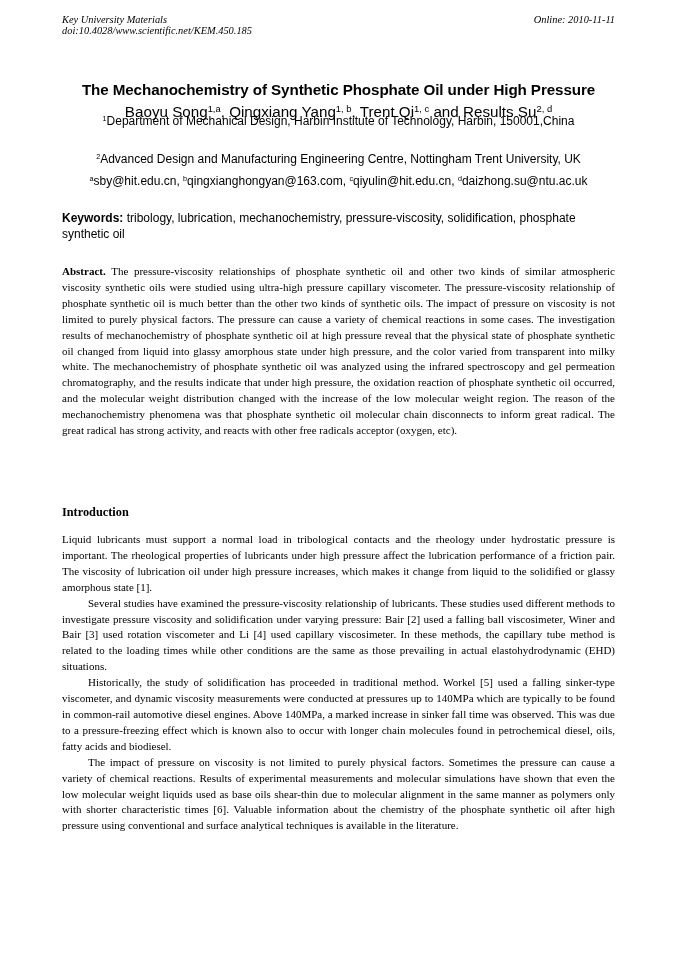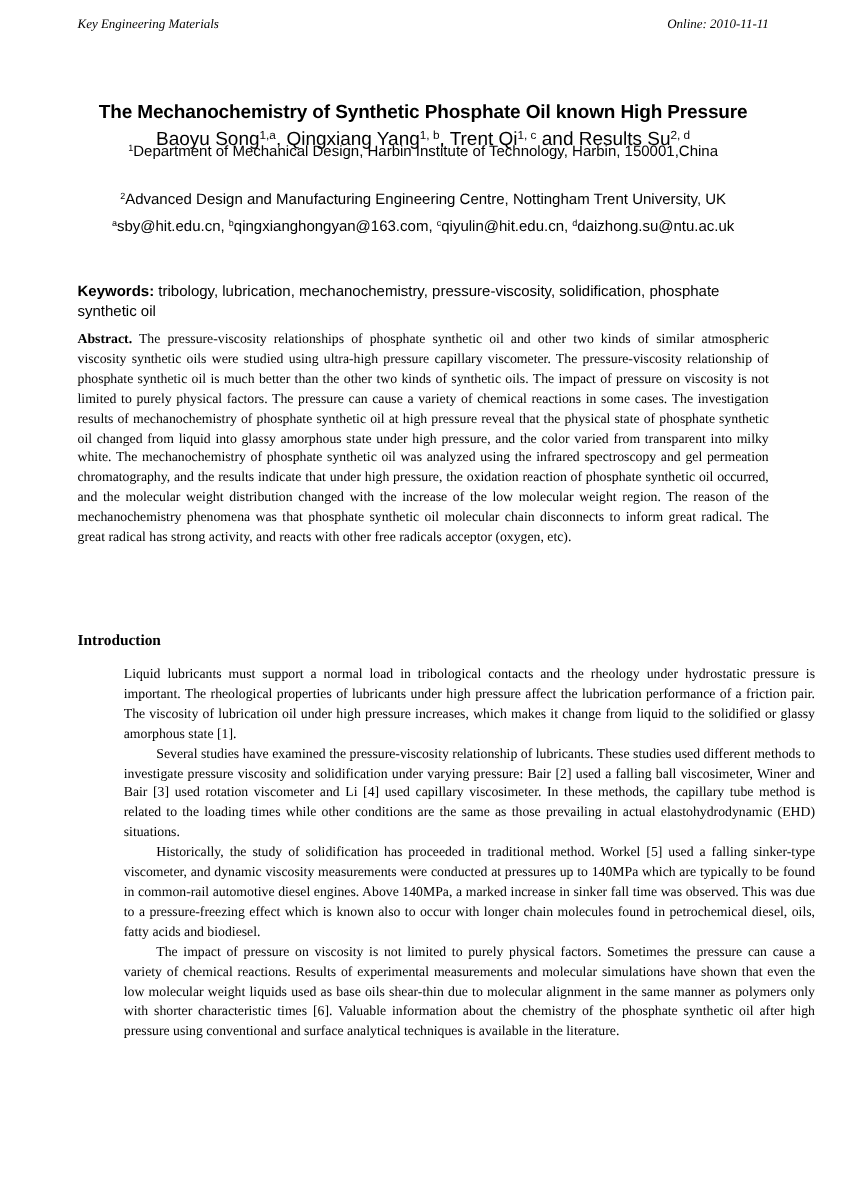--- a/index.html
+++ b/index.html
@@ -9,40 +9,41 @@
   .hdr-block { position: absolute; left: 62px; top: 15px; width: 400px; }
   .hdr-right { position: absolute; right: 63px; top: 15px; text-align: left; font-style: italic; }
   .title { position: absolute; left: 0; top: 81px; width: 553px; text-align: center;
            font-family: "Liberation Sans", sans-serif; font-weight: bold; font-size: 15.2px; white-space: nowrap; letter-spacing: -0.1px; }
   .authors { position: absolute; left: 0; top: 103px; width: 553px; text-align: center;
              font-family: "Liberation Sans", sans-serif; font-size: 15.2px; white-space: nowrap; }
   .aff { position: absolute; left: 0; width: 553px; text-align: center;
          font-family: "Liberation Sans", sans-serif; font-size: 12px; white-space: nowrap; }
   sup { font-size: 0.62em; vertical-align: 0; position: relative; top: -0.55em; line-height: 0; }
   .aff sup { font-size: 0.6em; }
-  .kw { position: absolute; left: 0; top: 226px; width: 553px;
+  .kw { position: absolute; left: 0; top: 211px; width: 553px;
         font-family: "Liberation Sans", sans-serif; font-size: 12px; line-height: 15.5px; }
   .kw b { font-weight: bold; }
   .body { font-family: "Liberation Serif", serif; font-size: 11px; line-height: 15.9px; text-align: justify; }
   .abstract { position: absolute; left: 0; top: 264px; width: 553px; }
   .intro-h { position: absolute; left: 0; top: 505px; font-family: Liberation Serif, serif; font-weight: bold; font-size: 12.3px; }
-  .intro { position: absolute; left: 0; top: 532px; width: 553px; margin-left: 37px; }
+  .intro { position: absolute; left: 0; top: 532px; width: 553px; }
   .intro p { margin: 0; }
   .intro p.ind { text-indent: 26px; }
 </style>
 </head>
 <body>
 
 <div class="hdr hdr-block">
-  <div>Key Engineering Materials</div>
+  <div>Key University Materials</div>
+  <div>doi:10.4028/www.scientific.net/KEM.450.185</div>
 </div>
 <div class="hdr hdr-right">Online: 2010-11-11</div>
 
 <div class="page">
-  <div class="title">The Mechanochemistry of Synthetic Phosphate Oil known High Pressure</div>
+  <div class="title">The Mechanochemistry of Synthetic Phosphate Oil under High Pressure</div>
 
   <div class="authors">
     <span>Baoyu Song</span><sup>1,a</sup><span>, </span><span>Qingxiang Yang</span><sup>1, b</sup><span>, </span><span>Trent Qi</span><sup>1, c</sup><span> and </span><span>Results Su</span><sup>2, d</sup>
   </div>
 
   <div class="aff" style="top:114px;"><sup>1</sup><span>Department of Mechanical Design, Harbin Institute of Technology, Harbin, 150001,China</span></div>
   <div class="aff" style="top:152px;"><sup>2</sup><span>Advanced Design and Manufacturing Engineering Centre, Nottingham Trent University, UK</span></div>
   <div class="aff" style="top:174px;"><sup>a</sup><span>sby@hit.edu.cn, </span><sup>b</sup><span>qingxianghongyan@163.com, </span><sup>c</sup><span>qiyulin@hit.edu.cn, </span><sup>d</sup><span>daizhong.su@ntu.ac.uk</span></div>
 
   <div class="kw"><b>Keywords:</b><span> tribology, lubrication, mechanochemistry, pressure-viscosity, solidification, phosphate synthetic oil</span></div>

